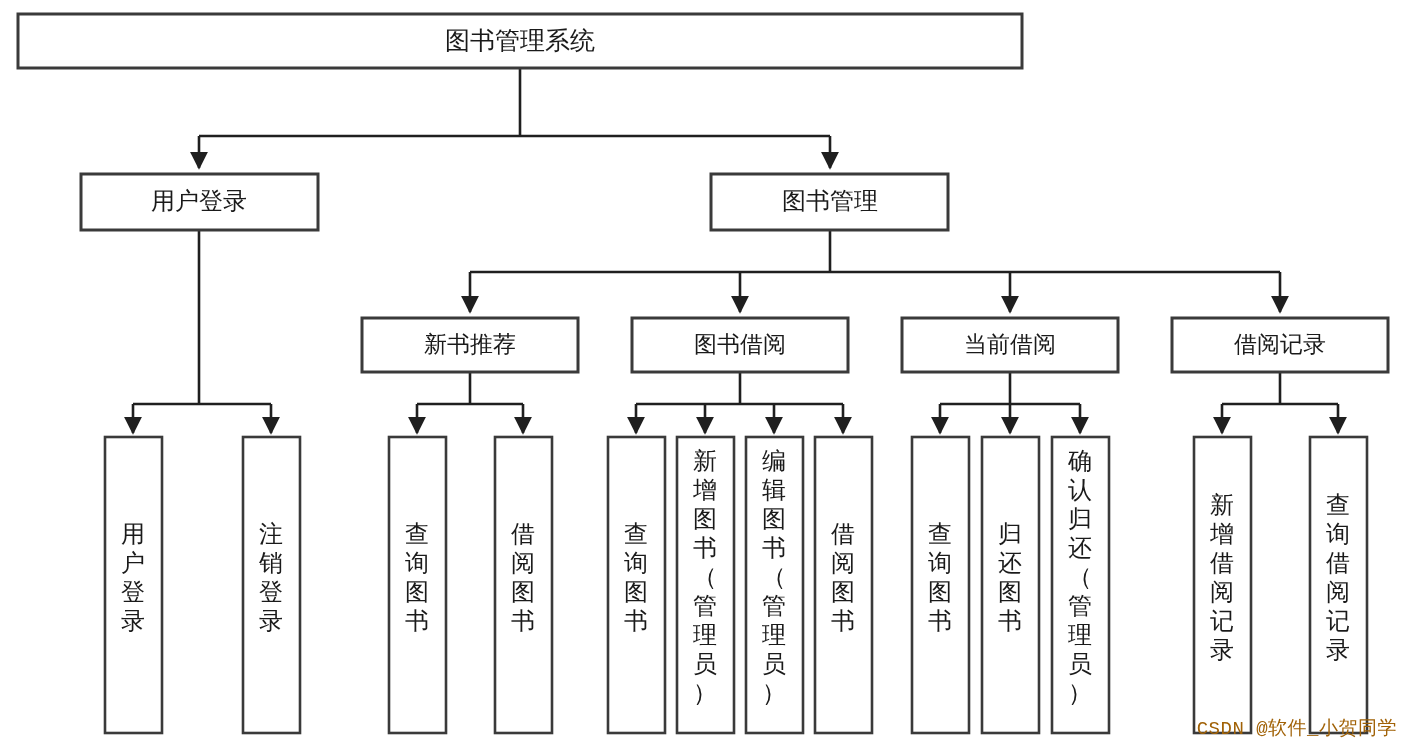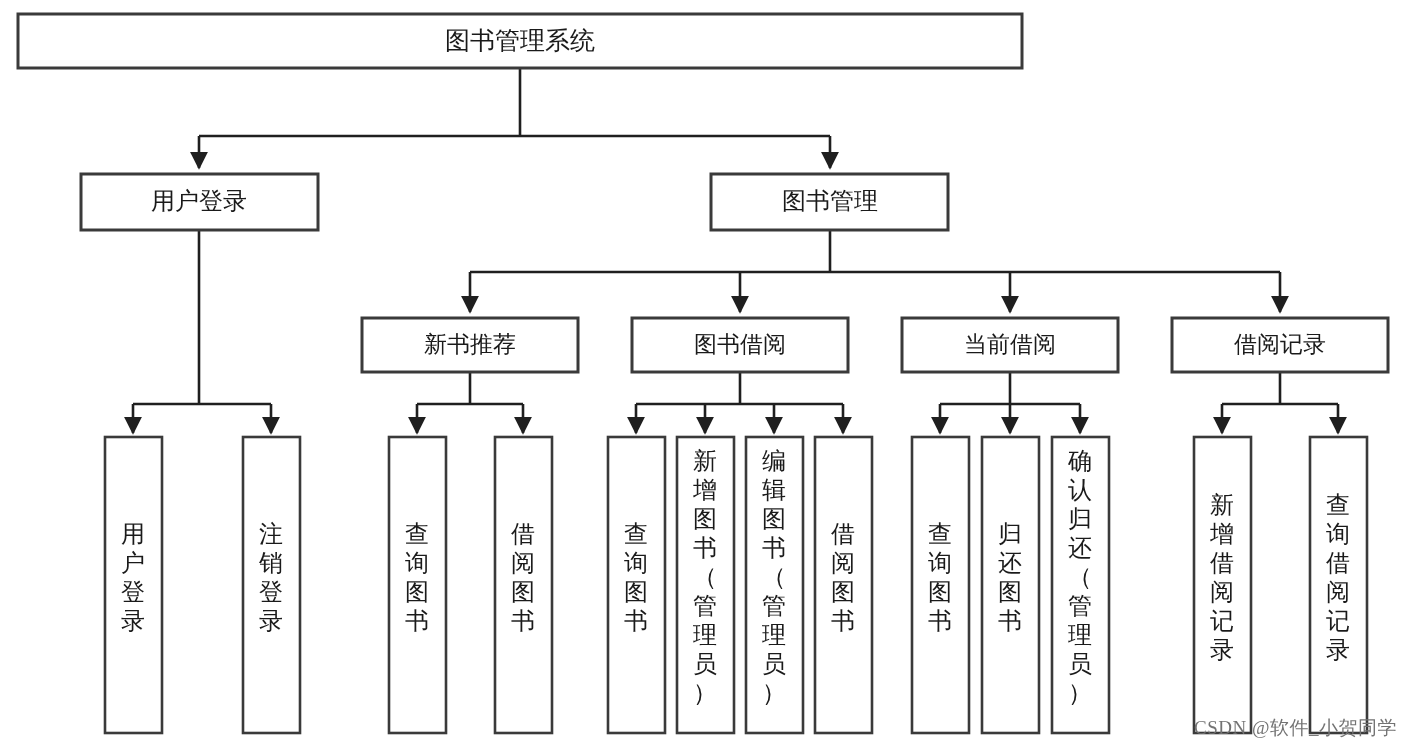--- a/index.html
+++ b/index.html
@@ -50,23 +50,23 @@
   }
   .conn {
     stroke: #1f1f1f;
     stroke-width: 2.6;
     fill: none;
   }
   .watermark {
     position: absolute;
     right: 8px;
     bottom: 6px;
-    font-family: Liberation Serif, serif;
+    font-family: Liberation Mono, monospace;
     font-size: 19px;
-    color: #737373;
+    color: #a16207;
     white-space: nowrap;
     pointer-events: none;
     letter-spacing: 0.5px;
   }
 </style>
 </head>
 <body>
 
 <svg id="diagram" viewBox="0 0 1405 747" xmlns="http://www.w3.org/2000/svg">
 

